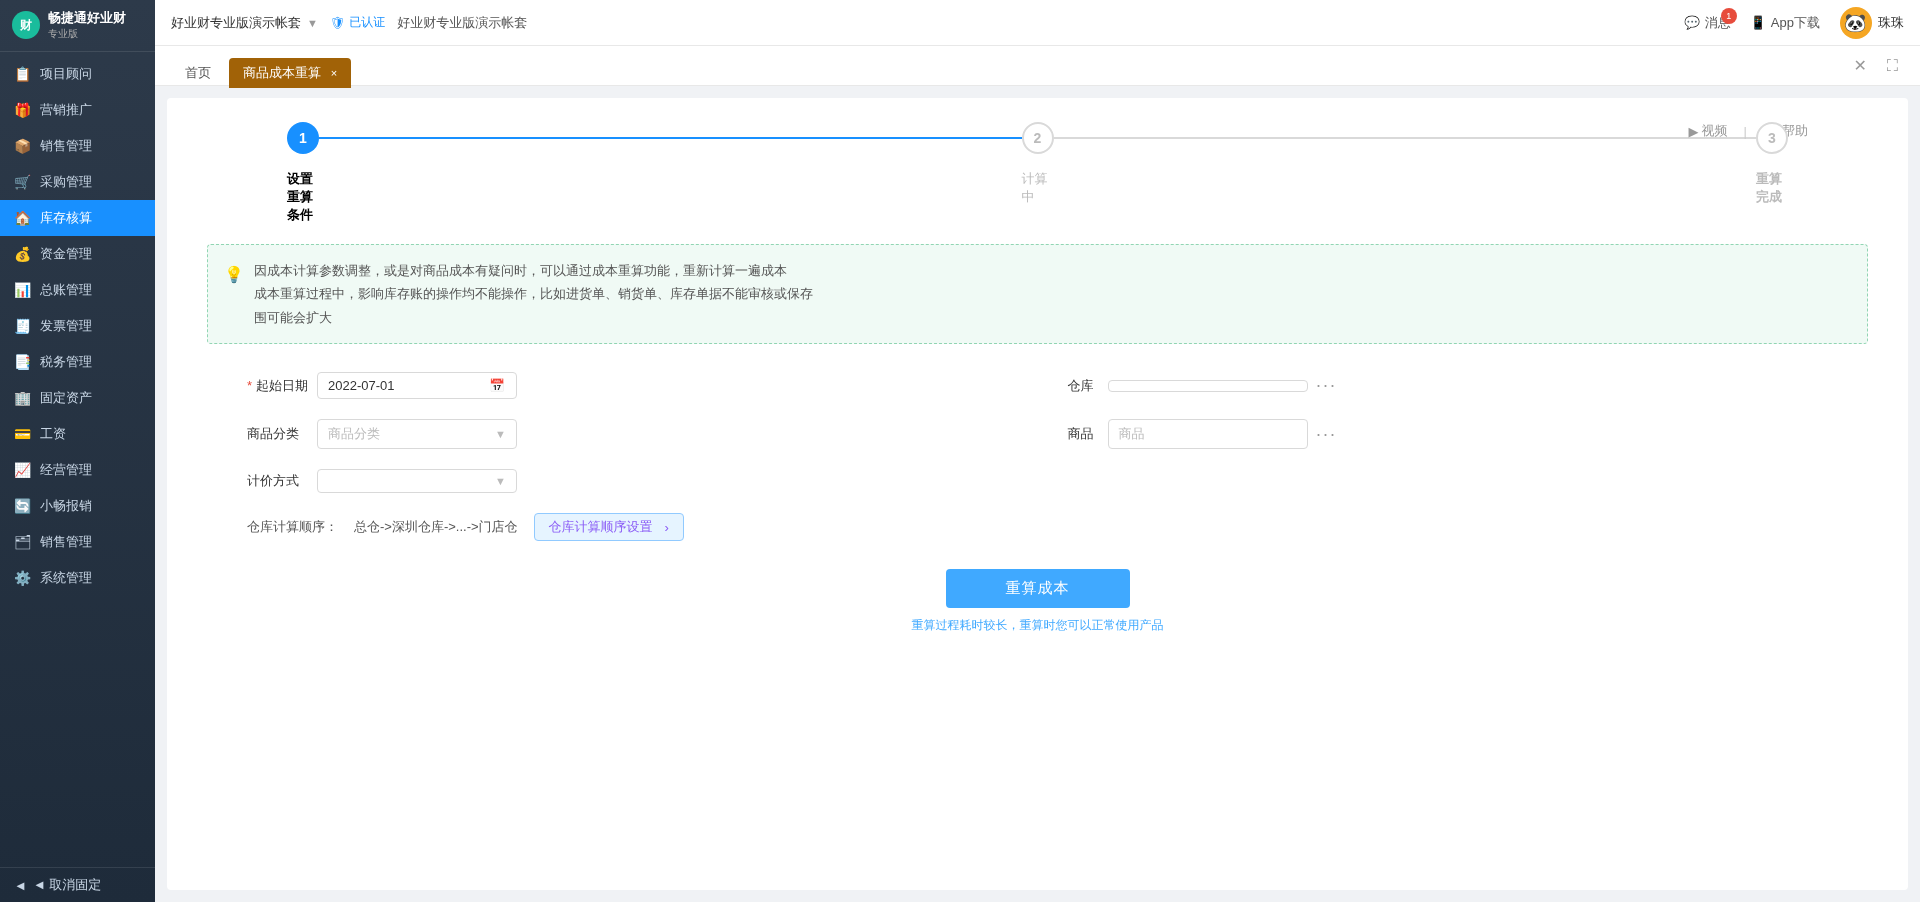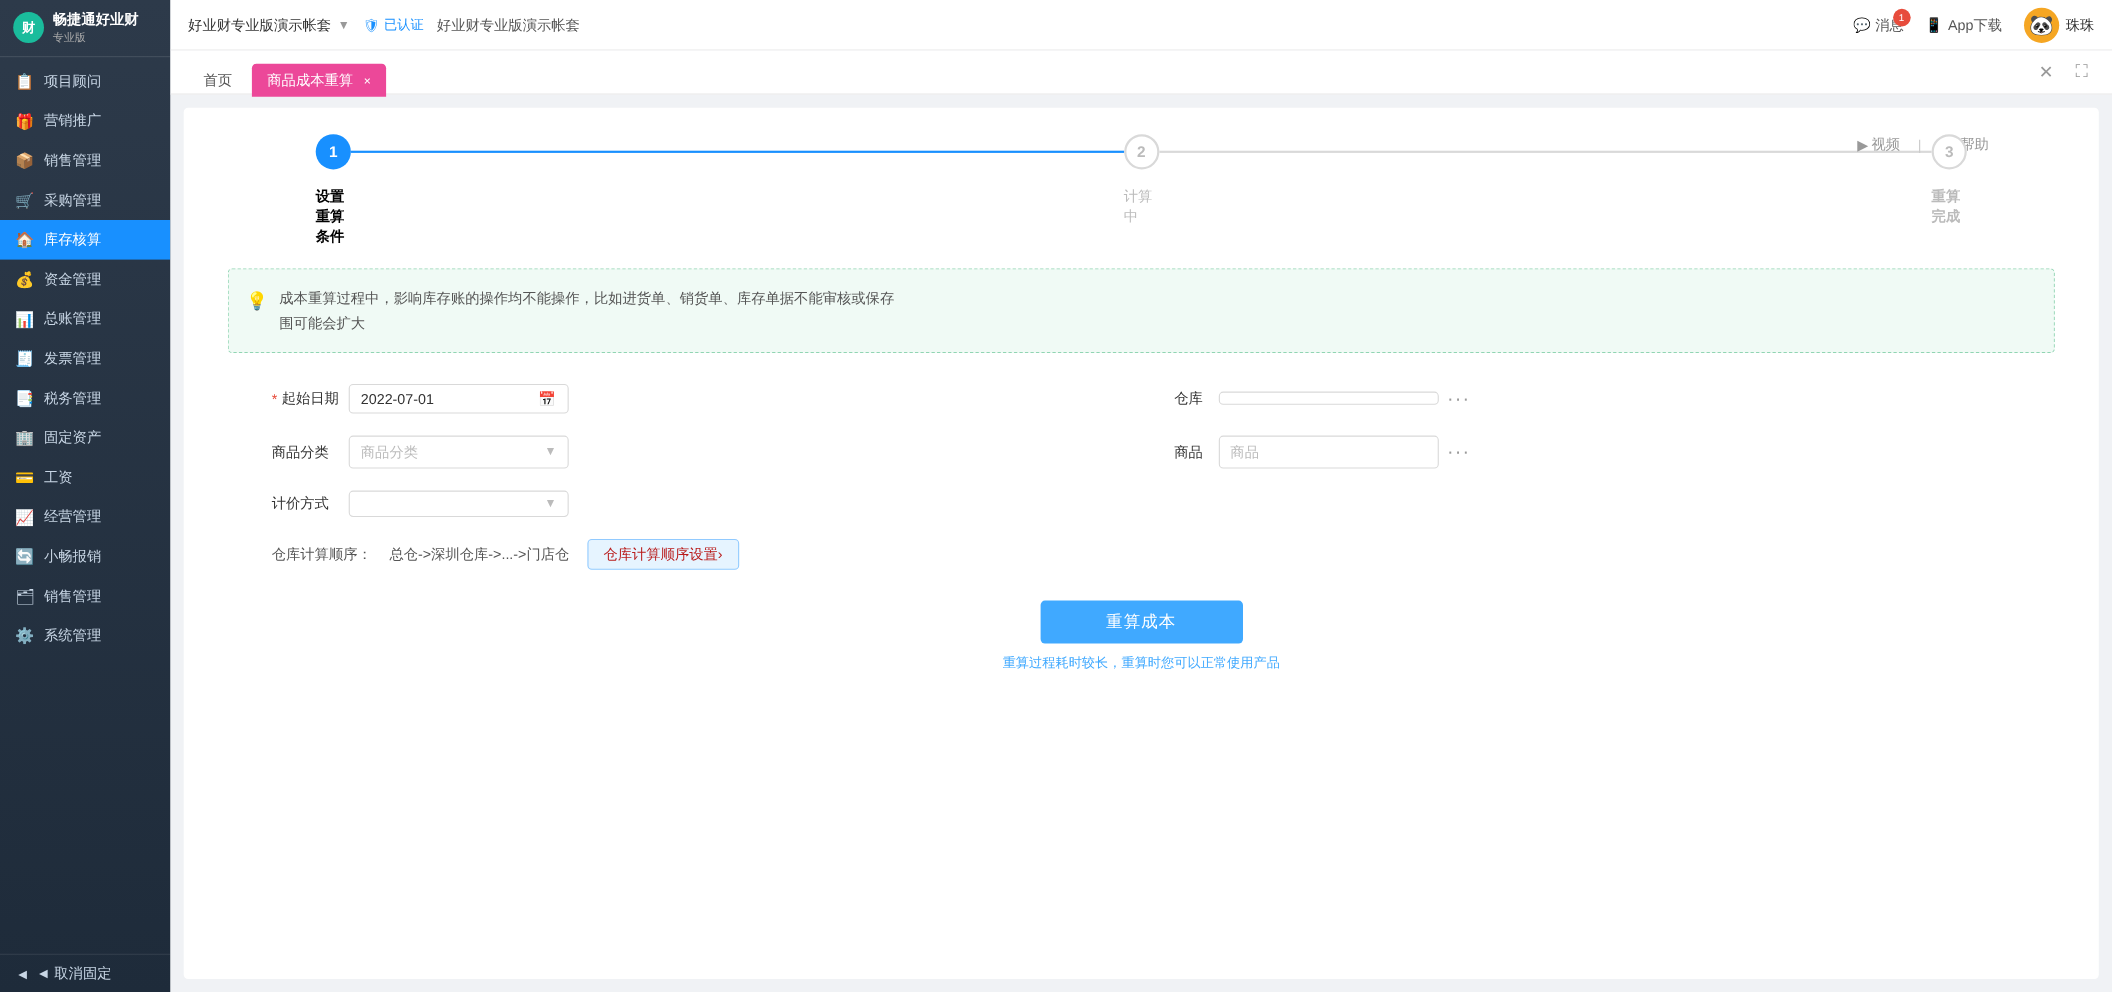--- a/index.html
+++ b/index.html
@@ -113,21 +113,21 @@
     }
     .tab-item {
       padding: 6px 14px;
       cursor: pointer;
       color: #555;
       font-size: 13px;
       border-radius: 4px 4px 0 0;
       margin-top: 14px;
     }
     .tab-item.active {
-      background: #ec4899;
+      background: #a16207;
       color: #fff;
     }
     .tab-close {
       margin-left: 6px; cursor: pointer; font-size: 11px;
     }
     .tabs-right {
       margin-left: auto;
       display: flex; gap: 8px;
     }
     .tabs-right-btn {
@@ -207,23 +207,23 @@
     .form-select-chevron { color: #bbb; font-size: 11px; }
     .form-dots { color: #999; font-size: 18px; cursor: pointer; margin-left: 8px; letter-spacing: 1px; }
 
     
     .warehouse-row {
       display: flex; align-items: center; margin-bottom: 28px; gap: 16px;
       font-size: 13px; color: #555;
     }
     .warehouse-btn {
       background: #e6f4ff; border: 1px solid #91caff;
-      color: #b91c1c; font-size: 13px; border-radius: 4px;
+      color: #8b5cf6; font-size: 13px; border-radius: 4px;
       padding: 4px 14px; cursor: pointer;
-      display: flex; align-items: center; gap: 0;
+      display: flex; align-items: center; gap: 12px;
     }
 
     
     .action-center {
       display: flex; flex-direction: column; align-items: center; gap: 9px;
       margin-top: 10px;
     }
     .btn-recalc {
       background: #40a9ff; color: #fff;
       border: none; border-radius: 4px;
@@ -407,20 +407,21 @@
         <span style="color:#999; cursor:pointer; font-size:13px; display:flex; align-items:center; gap:12px;">
           <span>?</span>
           <span>帮助</span>
         </span>
       </div>
     </div>
 
     <div class="info-box">
       <span class="info-box-icon">💡</span>
       <div>
+        <div>因成本计算参数调整，或是对商品成本有疑问时，可以通过成本重算功能，重新计算一遍成本</div>
         <div>成本重算过程中，影响库存账的操作均不能操作，比如进货单、销货单、库存单据不能审核或保存</div>
         <div>围可能会扩大</div>
       </div>
     </div>
 
     <div style="padding: 0 40px;">
 
       <div class="form-row">
         <div class="form-field">
           <span class="form-label">

